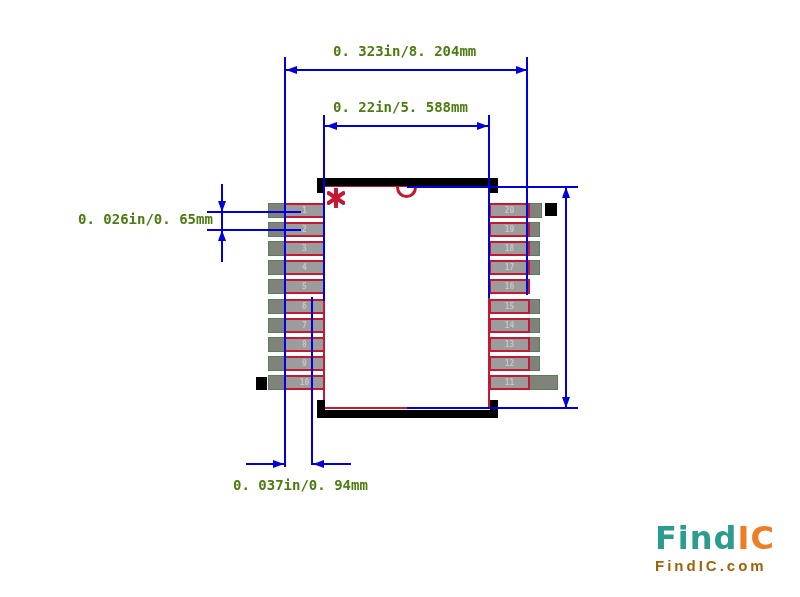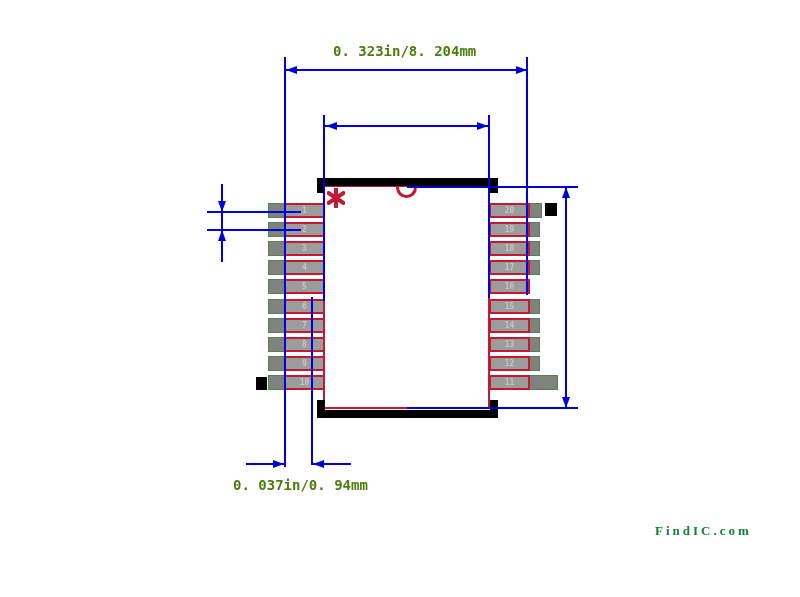--- a/index.html
+++ b/index.html
@@ -50,22 +50,22 @@
   }
   #pin-one-marker{position:absolute;left:327px;top:188px;}
   #logo{position:absolute;left:655px;top:521px;width:140px;cursor:pointer;}
   #logo-word{
     font-family:"DejaVu Sans", sans-serif;font-weight:bold;
     font-size:32px;line-height:34px;letter-spacing:1px;
   }
   #logo-word .teal{color:#2b9c8e;}
   #logo-word .orange{color:#ee7d27;}
   #logo-domain{
-    font-family:Liberation Serif, serif;font-weight:600;
-    font-size:13px;color:#15803d;letter-spacing:3px;margin-top:2px;
+    font-family:Liberation Sans, sans-serif;font-weight:600;
+    font-size:15px;color:#a16207;letter-spacing:3px;margin-top:2px;
   }
 </style>
 </head>
 <body>
 
 <div id="canvas">
 
   <div id="pads-left">
       <div class="pad" style="top: 203px; left: 268px; width: 56px;">
         <div class="pad-inner" style="left: 15px;">
@@ -216,19 +216,22 @@
   <div class="arr a-left" style="left:326px;top:122px;"></div>
   <div class="arr a-right" style="left:477px;top:122px;"></div>
   <div class="arr a-down" style="left:218px;top:201px;"></div>
   <div class="arr a-up" style="left:218px;top:230px;"></div>
   <div class="arr a-up" style="left:562px;top:187px;"></div>
   <div class="arr a-down" style="left:562px;top:397px;"></div>
   <div class="arr a-right" style="left:273px;top:460px;"></div>
   <div class="arr a-left" style="left:313px;top:460px;"></div>
 
   <div class="dim-label" style="left:333px;top:43px;">0. 323in/8. 204mm</div>
+  <div class="dim-label" style="left:333px;top:99px;">0. 22in/5. 588mm</div>
+  <div class="dim-label" style="left:78px;top:211px;">0. 026in/0. 65mm</div>
   <div class="dim-label" style="left:233px;top:477px;">0. 037in/0. 94mm</div>
 
   <div id="logo">
+    <div id="logo-word"><span class="teal">Find</span><span class="orange">IC</span></div>
     <div id="logo-domain">FindIC.com</div>
   </div>
 
 </div>
 
 </body></html>

